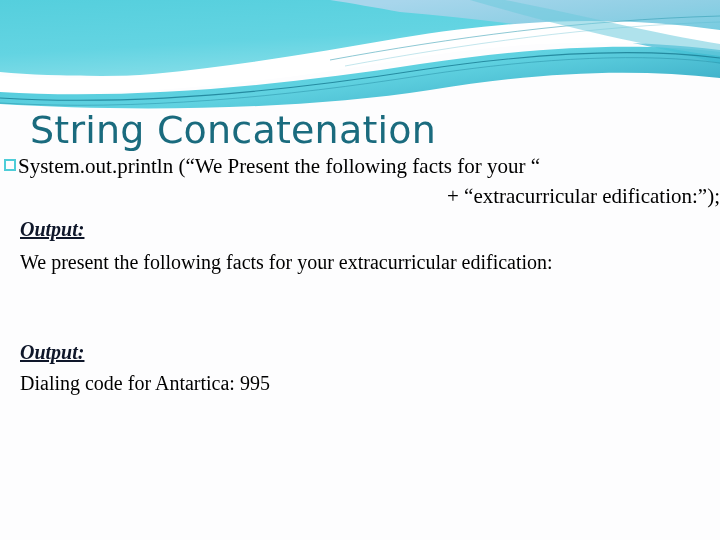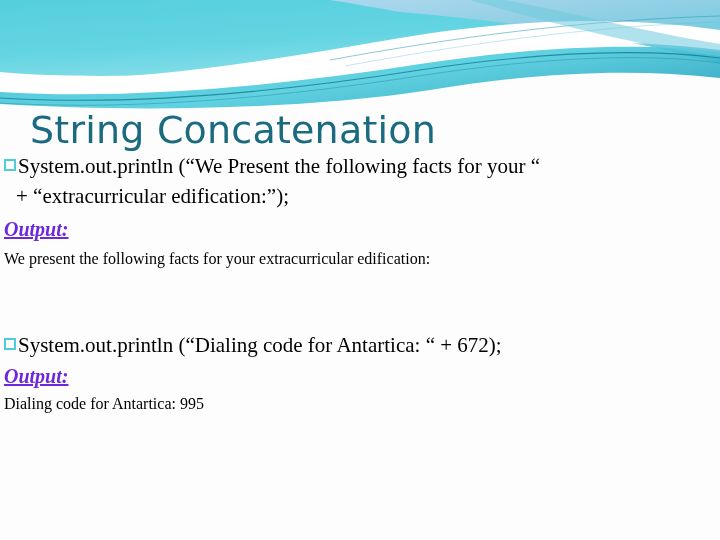--- a/index.html
+++ b/index.html
@@ -65,50 +65,50 @@
 
   .code-line {
     position: relative;
     padding-left: 18px;
     font-size: 21px;
     line-height: 1.42;
     color: #000000;
     font-family: "Liberation Serif", serif;
   }
   .code-line.centered-cont {
-    text-align: left;
-    padding-left: 16px;
+    text-align: right;
+    padding-left: 0;
   }
 
   .bullet-square {
     position: absolute;
     left: 4px;
     top: 7px;
     width: 12px;
     height: 12px;
     border: 2px solid #4ecdd8;
     background: transparent;
     box-sizing: border-box;
   }
 
   .output-label {
     margin-top: 6px;
-    padding-left: 4px;
+    padding-left: 20px;
     font-size: 20px;
     font-weight: bold;
     font-style: italic;
     text-decoration: underline;
-    color: #6d28d9;
+    color: #0f172a;
     display: inline-block;
   }
 
   .output-text {
     margin-top: 8px;
-    padding-left: 4px;
-    font-size: 16px;
+    padding-left: 20px;
+    font-size: 20px;
     line-height: 1.3;
     color: #000000;
   }
 
   .spacer-gap {
     height: 62px;
   }
 
   .block-two .code-line {
     font-size: 21px;
@@ -183,24 +183,20 @@
         <span class="output-label">Output:</span>
       </div>
 
       <div class="output-text">We present the following facts for your extracurricular edification:</div>
     </div>
 
     <div class="spacer-gap"></div>
 
     <div class="block block-two">
 
-      <div class="code-line">
-        <span class="bullet-square"></span>
-        <span>System.out.println (“Dialing code for Antartica: “ + 672);</span>
-      </div>
 
       <div>
         <span class="output-label">Output:</span>
       </div>
 
       <div class="output-text">Dialing code for Antartica: 995</div>
     </div>
 
   </div>
 </div>

